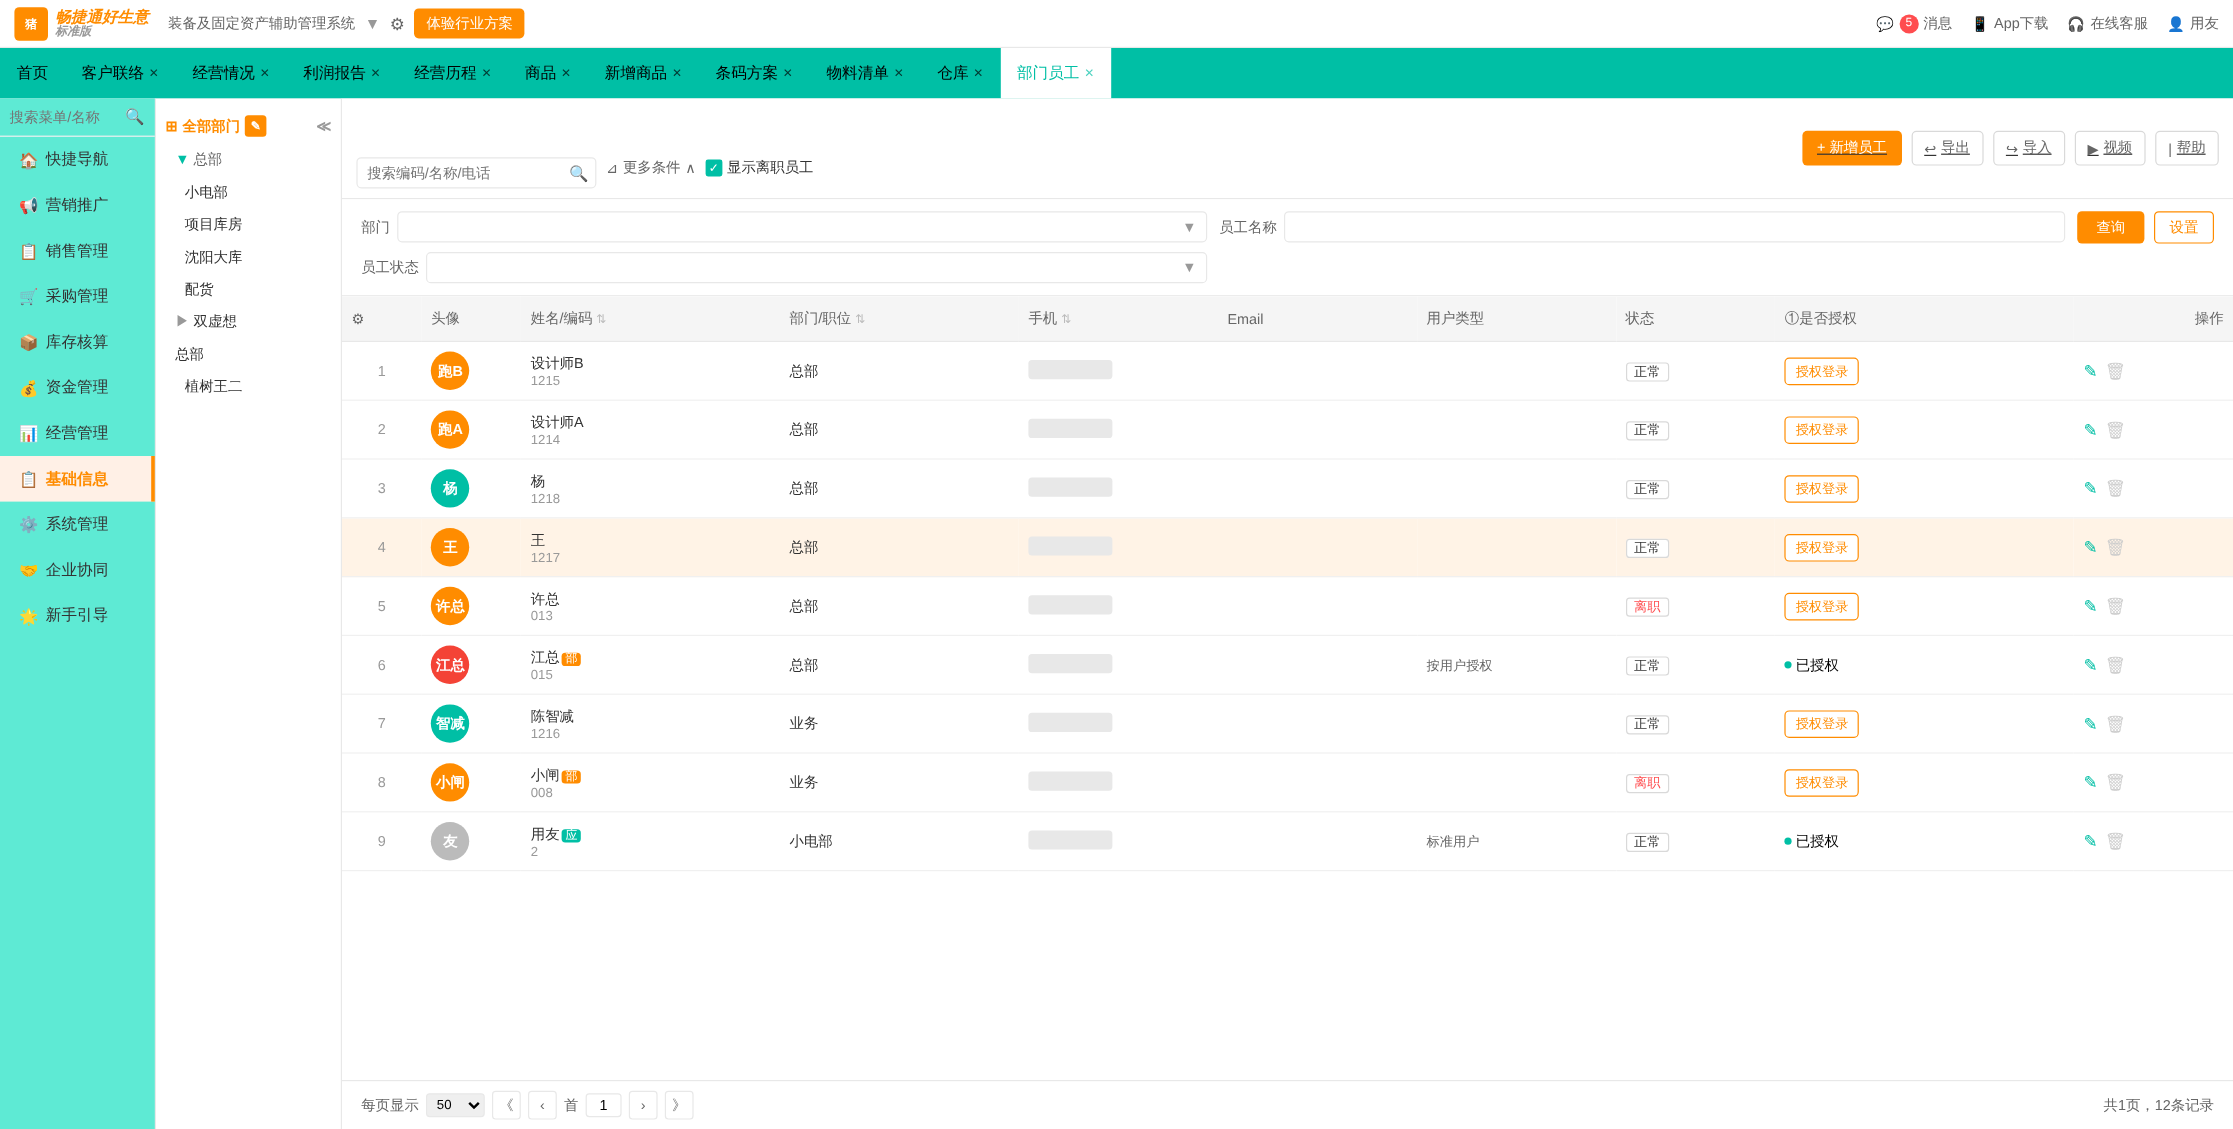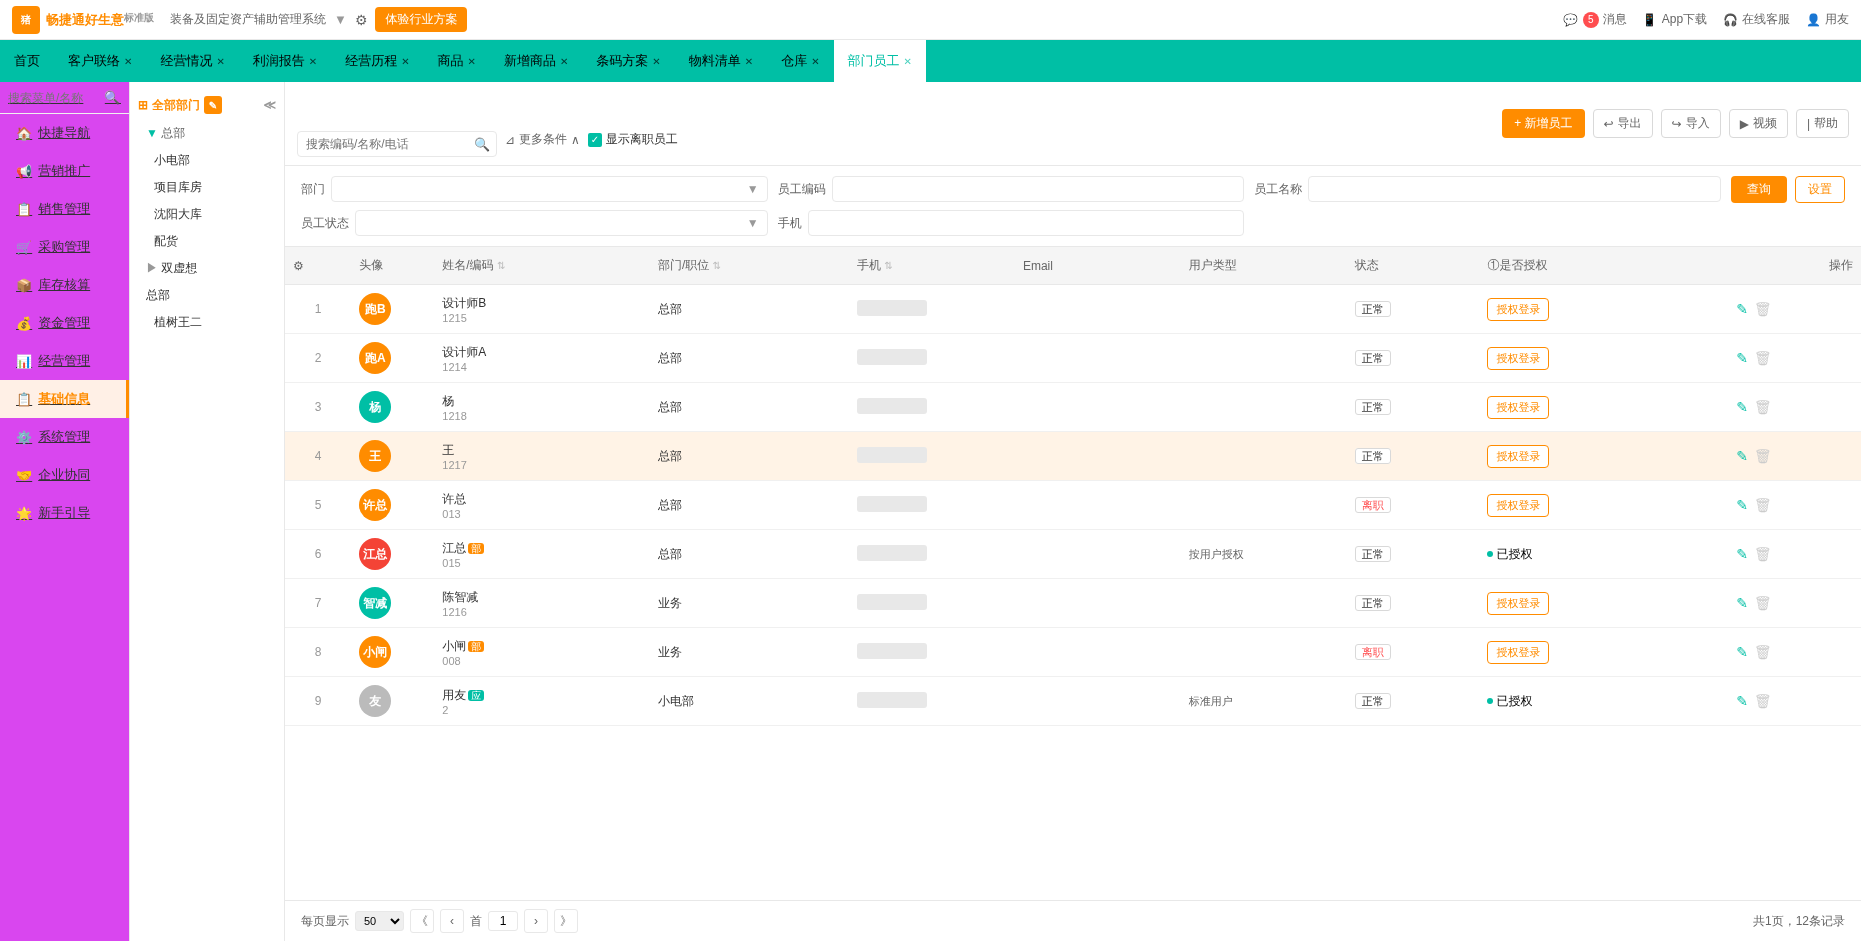--- a/index.html
+++ b/index.html
@@ -18,21 +18,21 @@
     
     .nav-bar { height: 42px; background: #00bfa5; display: flex; align-items: stretch; padding: 0 0; }
     .nav-item { padding: 0 14px; display: flex; align-items: center; color: #000000; font-size: 13px; cursor: pointer; white-space: nowrap; gap: 4px; }
     .nav-item.active { background: #fff; color: #00bfa5; }
     .nav-close { font-size: 10px; opacity: 0.7; }
 
     
     .main-layout { display: flex; height: calc(941px - 82px); }
 
     
-    .sidebar { width: 130px; background: #d946ef; border-right: 1px solid #e8e8e8; display: flex; flex-direction: column; text-decoration: underline; }
+    .sidebar { width: 130px; background: #5eead4; border-right: 1px solid #e8e8e8; display: flex; flex-direction: column; }
     .sidebar-search { padding: 8px; display: flex; align-items: center; gap: 4px; border-bottom: 1px solid #f0f0f0; }
     .sidebar-search input { border: none; outline: none; font-size: 12px; width: 100%; background: transparent; }
     .sidebar-menu-item { padding: 10px 16px; cursor: pointer; font-size: 13px; color: #333; display: flex; align-items: center; gap: 6px; }
     .sidebar-menu-item.active { background: #fff0e6; color: #ff8c00; border-right: 3px solid #ff8c00; font-weight: bold; }
 
     
     .content-area { flex: 1; display: flex; flex-direction: column; overflow: hidden; }
     .dept-tree { width: 155px; background: #fff; border-right: 1px solid #e8e8e8; padding: 8px 0; flex-shrink: 0; }
     .dept-header { display: flex; align-items: center; padding: 6px 8px; font-size: 12px; color: #ff8c00; font-weight: bold; gap: 4px; }
     .dept-header .edit-icon { width: 18px; height: 18px; background: #ff8c00; color: white; border-radius: 3px; display: flex; align-items: center; justify-content: center; font-size: 10px; }
@@ -42,21 +42,21 @@
     
     .right-content { flex: 1; display: flex; flex-direction: column; background: #f5f5f5; }
 
     
     .toolbar { background: #fff; padding: 8px 12px; display: flex; align-items: center; justify-content: space-between; border-bottom: 1px solid #e8e8e8; }
     .toolbar-left { display: flex; align-items: flex-start; gap: 8px; margin-top: 41px; }
     .search-input { border: 1px solid #e8e8e8; border-radius: 4px; padding: 5px 8px; font-size: 12px; width: 200px; outline: none; }
     .filter-btn { display: flex; align-items: center; gap: 4px; color: #666; font-size: 12px; cursor: pointer; }
     .show-resigned { display: flex; align-items: center; gap: 4px; font-size: 12px; color: #333; }
     .checkbox-checked { width: 14px; height: 14px; background: #00bfa5; border-radius: 2px; display: flex; align-items: center; justify-content: center; color: white; font-size: 10px; }
-    .toolbar-right { display: flex; align-items: center; gap: 8px; }
+    .toolbar-right { display: flex; align-items: center; gap: 8px; text-decoration: underline; }
     .btn-primary { background: #ff8c00; color: white; border: none; border-radius: 4px; padding: 6px 12px; font-size: 12px; cursor: pointer; display: flex; align-items: center; gap: 4px; }
     .btn-outline { border: 1px solid #d9d9d9; background: #fff; color: #666; border-radius: 4px; padding: 5px 10px; font-size: 12px; cursor: pointer; display: flex; align-items: center; gap: 4px; }
     .filter-label { color: #666; font-size: 12px; white-space: nowrap; }
     .filter-select { border: 1px solid #e8e8e8; border-radius: 4px; padding: 5px 8px; font-size: 12px; width: 100%; background: #fff; outline: none; display: flex; align-items: center; justify-content: space-between; cursor: pointer; }
     .filter-input { border: 1px solid #e8e8e8; border-radius: 4px; padding: 5px 8px; font-size: 12px; width: 100%; outline: none; }
     .btn-search { background: #ff8c00; color: white; border: none; border-radius: 4px; padding: 5px 16px; font-size: 12px; cursor: pointer; }
     .btn-setting { border: 1px solid #ff8c00; color: #ff8c00; background: #fff; border-radius: 4px; padding: 4px 12px; font-size: 12px; cursor: pointer; }
 
     
     .table-container { flex: 1; overflow: auto; background: #fff; margin: 0; }
@@ -96,21 +96,21 @@
 
     .row-index { color: #999; text-align: center; width: 30px; }
   </style>
 </head>
 <body>
 
 <div class="top-bar">
   <div class="top-bar-left">
     <div class="brand">
       <div class="brand-icon">猪</div>
-      <div style="display:flex;line-height:1.2;">
+      <div style="display:flex;flex-direction:column;line-height:1.2;font-style:italic;">
         <span style="font-size:13px;color:#ff8c00;font-weight:bold;">畅捷通好生意</span>
         <span style="font-size:10px;color:#999;">标准版</span>
       </div>
     </div>
     <span style="font-size:12px;color:#666;margin-left:8px;">装备及固定资产辅助管理系统</span>
     <span style="color:#999;cursor:pointer;">▼</span>
     <span style="color:#666;font-size:14px;cursor:pointer;">⚙</span>
     <button class="trial-btn">体验行业方案</button>
   </div>
   <div class="top-bar-right">
@@ -276,30 +276,20 @@
             <div class="filter-grid-row">
               <span class="filter-label">员工状态</span>
               <div class="filter-select" style="flex:1;min-width:120px;">
                 <span></span>
                 <span style="color:#999;">▼</span>
               </div>
             </div>
           </div>
           <div style="display:flex;flex-direction:column;gap:8px;flex:1;">
             <div class="filter-grid-row">
-              <span class="filter-label">员工编码</span>
-              <input class="filter-input" type="text" style="flex: 1 1 0%;">
-            </div>
-            <div class="filter-grid-row">
-              <span class="filter-label">手机</span>
-              <input class="filter-input" type="text" style="flex: 1 1 0%;">
-            </div>
-          </div>
-          <div style="display:flex;flex-direction:column;gap:8px;flex:1;">
-            <div class="filter-grid-row">
               <span class="filter-label">员工名称</span>
               <input class="filter-input" type="text" style="flex: 1 1 0%;">
             </div>
           </div>
           <div style="display:flex;gap:8px;align-items:flex-end;justify-content:center;">
             <button class="btn-search">查询</button>
             <button class="btn-setting">设置</button>
           </div>
         </div>
 

